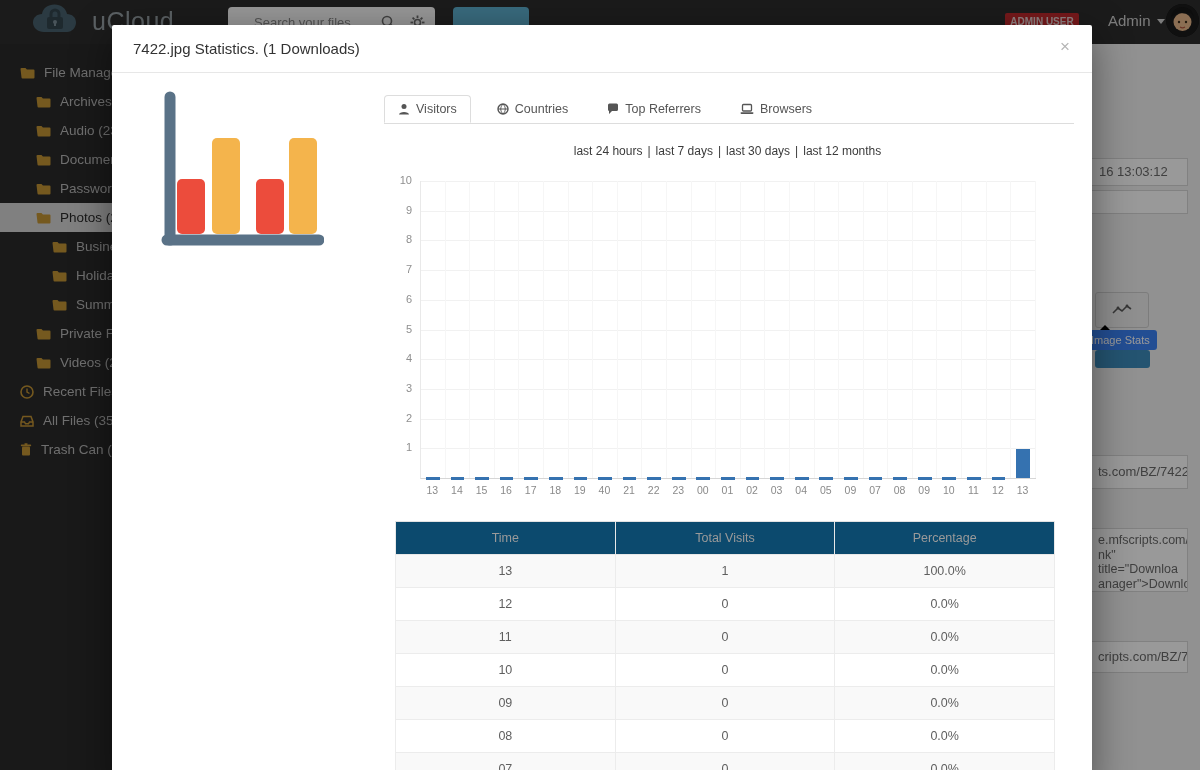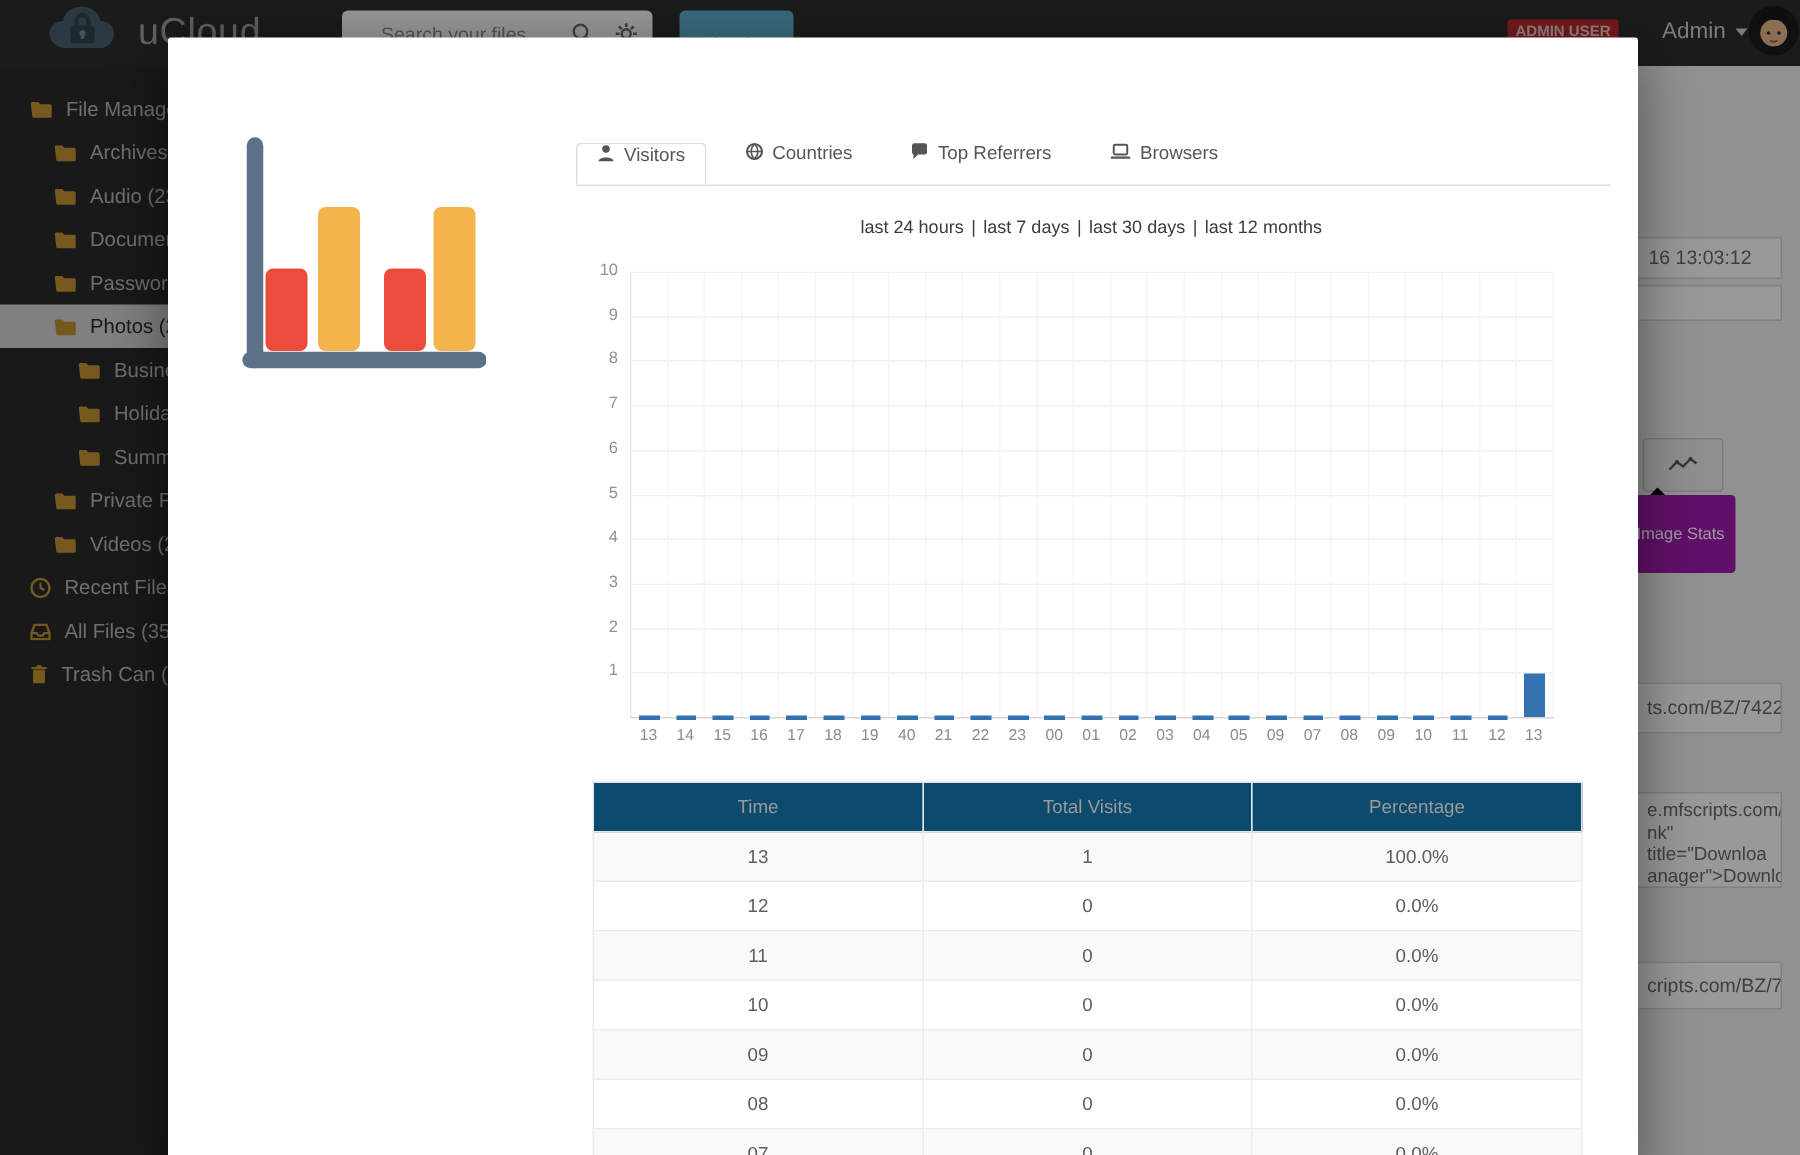--- a/index.html
+++ b/index.html
@@ -25,38 +25,38 @@
   .sb-item{height:29px;display:flex;align-items:center;gap:9px;color:#b9b9b9;font-size:13.5px;box-sizing:border-box;}
   .sb-item.active{background:#d6d6d6;color:#2b2b2b;}
   .sb-item svg{flex:0 0 auto;}
 
   .bg-content{position:absolute;left:230px;top:44px;right:0;bottom:0;background:#f2f2f2;z-index:1;}
   .frag-box{position:absolute;background:#ffffff;border:1px solid #d8d8d8;box-sizing:border-box;
             color:#6b6b6b;font-size:13px;overflow:hidden;white-space:nowrap;z-index:2;}
   .stats-btn{position:absolute;left:1095px;top:292px;width:52px;height:34px;background:#efefef;border:1px solid #cfcfcf;
              border-radius:3px;display:flex;align-items:center;justify-content:center;z-index:2;}
   .blue-btn{position:absolute;left:1095px;top:350px;width:55px;height:18px;background:#3c8dbc;border-radius:3px;z-index:2;}
-  .tooltip{position:absolute;left:1084px;top:330px;height:20px;padding:16px 7px;background:#a21caf;border-radius:3px;
+  .tooltip{position:absolute;left:1084px;top:330px;height:20px;padding:0 7px;background:#3b82f6;border-radius:3px;
            color:#fff;font-size:11px;line-height:20px;z-index:3;}
   .tooltip .tip-arrow{position:absolute;left:16px;top:-5px;width:0;height:0;
            border-left:5px solid transparent;border-right:5px solid transparent;border-bottom:5px solid #000;}
 
   .dim{position:absolute;inset:0;background:rgba(0,0,0,.40);z-index:4;}
 
   
   .modal{position:absolute;left:112px;top:25px;width:980px;height:765px;background:#fff;z-index:10;
          box-shadow:0 10px 40px rgba(0,0,0,.45);border-radius:2px;}
   .modal-header{position:relative;height:47px;border-bottom:1px solid #e7e7e7;}
   .modal-title{position:absolute;left:21px;top:15px;font-size:15px;color:#333;}
   .modal-close{position:absolute;right:22px;top:13px;color:#b5b5b5;font-size:17px;line-height:17px;cursor:pointer;}
 
   .illus{position:absolute;left:47px;top:66px;}
 
   .tabbar{position:absolute;left:272px;right:18px;top:70px;height:28px;border-bottom:1px solid #ddd;display:flex;}
-  .tab{display:flex;align-items:flex-start;gap:6px;padding:0 13px;margin-right:13px;font-size:12.5px;color:#555;
+  .tab{display:flex;align-items:center;gap:6px;padding:0 13px;margin-right:13px;font-size:12.5px;color:#555;
        height:28px;box-sizing:border-box;cursor:pointer;}
   .tab.active{background:#fff;border:1px solid #ddd;border-bottom:1px solid #fff;border-radius:4px 4px 0 0;margin-bottom:-1px;}
 
   .period{position:absolute;left:308px;width:615px;top:119px;text-align:center;font-size:12px;color:#3b3b3b;}
   .period .plink{cursor:pointer;}
   .period .sep{color:#3b3b3b;margin:0 5px;}
 
   .chart{position:absolute;left:308px;top:156px;width:615px;height:297px;border-left:1px solid #e9e9e9;border-bottom:1px solid #d6d6d6;}
   .hgrid{position:absolute;left:0;right:0;height:1px;background:#f1f1f1;}
   .ylab{position:absolute;width:26px;text-align:right;font-size:11px;color:#8f8f8f;}
@@ -254,20 +254,24 @@
         <div>le File Manager&lt;/</div>
       </div>
   </div>
   <div class="frag-box" style="left:1000px;top:641px;width:188px;height:32px;line-height:30px;padding-left:97px;">
     <span>cripts.com/BZ/742</span>
   </div>
 
   <div class="dim"></div>
 
   <div class="modal">
+    <div class="modal-header">
+      <span class="modal-title">7422.jpg Statistics. (1 Downloads)</span>
+      <span class="modal-close">×</span>
+    </div>
 
     <svg class="illus" width="165" height="158" viewBox="0 0 165 158">
       <line x1="11" y1="6" x2="11" y2="149" stroke="#5a7287" stroke-width="11" stroke-linecap="round"></line>
       <line x1="8" y1="149" x2="160" y2="149" stroke="#5a7287" stroke-width="11" stroke-linecap="round"></line>
       <rect x="18" y="88" width="28" height="55" rx="5" fill="#ec4c3c"></rect>
       <rect x="53" y="47" width="28" height="96" rx="5" fill="#f4b44c"></rect>
       <rect x="97" y="88" width="28" height="55" rx="5" fill="#ec4c3c"></rect>
       <rect x="130" y="47" width="28" height="96" rx="5" fill="#f4b44c"></rect>
     </svg>
 

